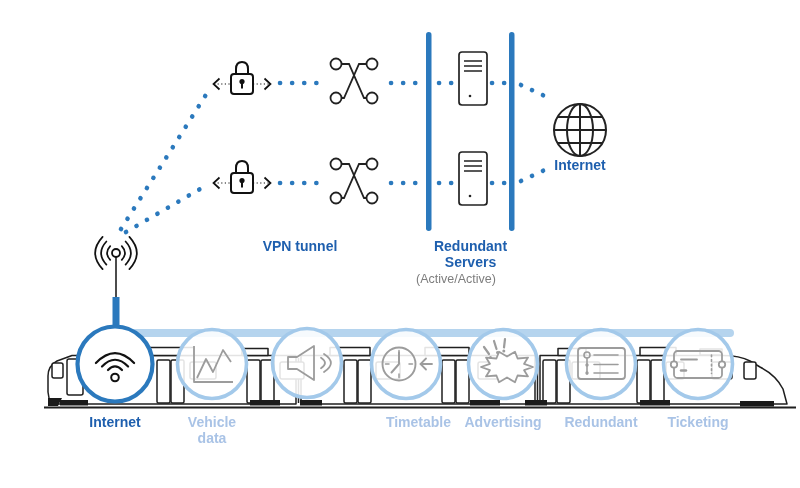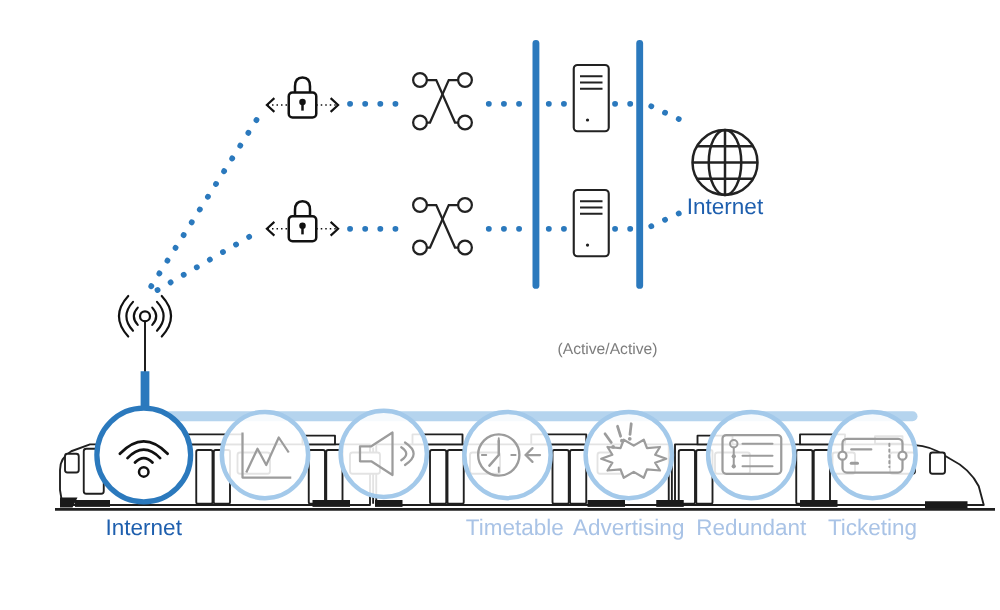--- a/index.html
+++ b/index.html
@@ -1,20 +1,20 @@
 <!DOCTYPE html>
 <html><head>
 <meta charset="utf-8">
 <style>
   html,body{margin:0;padding:0;background:#fff;}
   #stage{position:relative;width:800px;height:488px;background:#fff;overflow:hidden;
          font-family:"Liberation Sans", sans-serif;}
   #stage svg{position:absolute;left:0;top:0;}
   .lbl{position:absolute;text-align:center;white-space:pre-line;line-height:16px;
-       font-size:18px;font-weight:400;color:#1e5fae;}
+       font-size:14px;font-weight:700;color:#1e5fae;}
   .lbl.light{color:#a9c3e6;}
   .lbl.gray{color:#7d7d7d;font-weight:400;font-size:12.5px;}
 </style>
 </head>
 <body>
 
 <div id="stage">
 
 <svg width="800" height="488" viewBox="0 0 800 488">
 
@@ -239,25 +239,29 @@
       <rect x="674" y="351" width="48" height="27" rx="3.5" stroke-width="1.8"></rect>
       <circle cx="674" cy="364.5" r="3.2" fill="#fff" stroke-width="1.8"></circle>
       <circle cx="722" cy="364.5" r="3.2" fill="#fff" stroke-width="1.8"></circle>
       <path d="M711.5 355 V373.5" stroke-width="1.6" stroke-dasharray="1.8 2.8"></path>
       <path d="M681 359.5 H697" stroke-width="1.8"></path>
       <path d="M681 370.5 H686" stroke-width="2.4"></path>
     </g>
   </g>
 </svg>
 
-
-
-<div class="lbl gray" style="left:436px;top:271px;width:100px;">(Active/Active)</div>
+<div class="lbl" style="left:250px;top:238px;width:100px;">VPN tunnel</div>
+
+<div class="lbl" style="left:430px;top:238px;width:81px;">Redundant Servers</div>
+
+<div class="lbl gray" style="left:396px;top:271px;width:100px;text-align:right;">(Active/Active)</div>
 
 <div class="lbl" style="left:540px;top:157px;width:80px;">Internet</div>
 
 <div class="lbl" style="left:70px;top:414px;width:90px;">Internet</div>
+<div class="lbl light" style="left:167px;top:414px;width:90px;">Vehicle
+data</div>
 <div class="lbl light" style="left:361px;top:414px;width:90px;text-align:right;">Timetable</div>
 <div class="lbl light" style="left:458px;top:414px;width:90px;">Advertising</div>
 <div class="lbl light" style="left:556px;top:414px;width:90px;">Redundant</div>
 <div class="lbl light" style="left:653px;top:414px;width:90px;">Ticketing</div>
 
 </div>
 
 </body></html>

